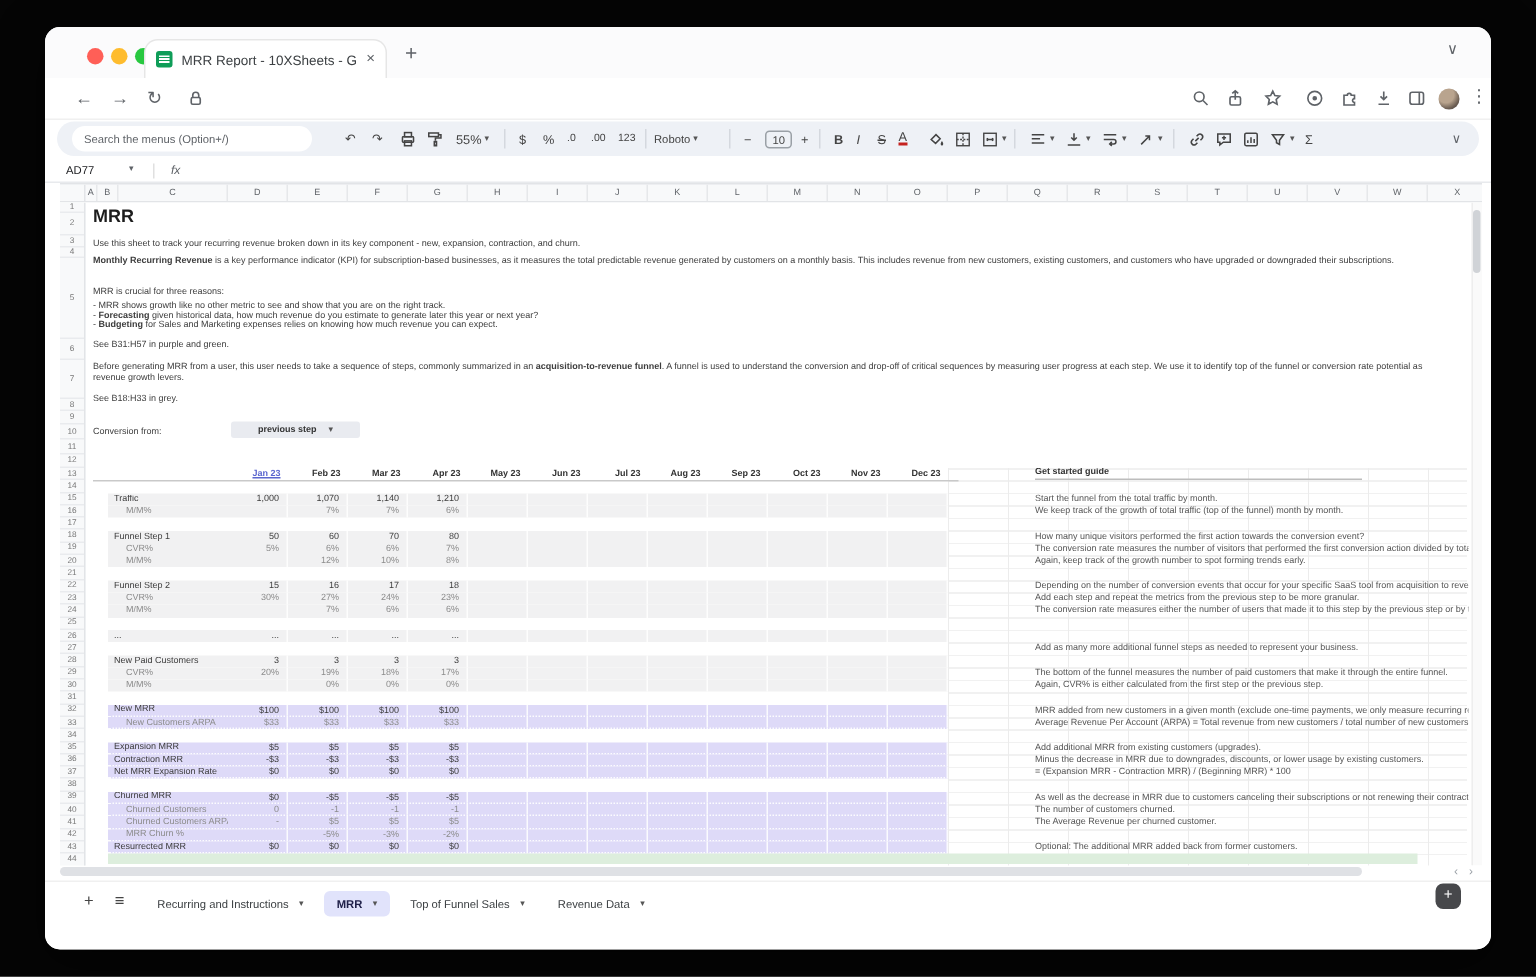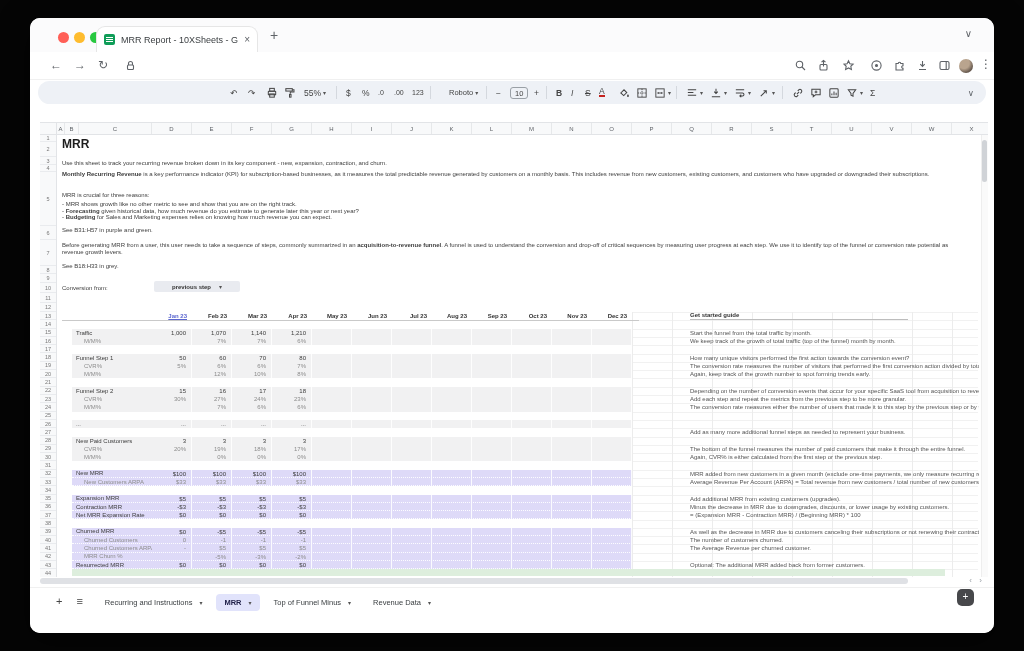--- a/index.html
+++ b/index.html
@@ -151,20 +151,23 @@
       <svg width="13" height="13" viewBox="0 0 13 13" fill="none" stroke="#5f6368" stroke-width="1.1">
             <rect x="2" y="2.5" width="9" height="8" rx="1.5"></rect>
             <line x1="8.2" y1="2.5" x2="8.2" y2="10.5"></line>
           </svg>
     </span>
     <span class="avatar" style="left:929px;top:7px"></span>
     <span class="nbtn" style="left:950px;top:5px">⋮</span>
   </div>
 
   <div class="toolbar">
+    <div class="searchpill">
+      <span>Search the menus (Option+/)</span>
+    </div>
     <span class="ticon" style="left:192px">↶</span>
     <span class="ticon" style="left:210px">↷</span>
     <span class="ticon" style="left:228px">
       <svg width="12" height="12" viewBox="0 0 13 13" fill="none" stroke="#444" stroke-width="1.1">
             <rect x="2.5" y="4.5" width="8" height="4" rx=".5"></rect>
             <rect x="4" y="1.5" width="5" height="3"></rect>
             <rect x="4" y="7.5" width="5" height="3.5"></rect>
           </svg>
     </span>
     <span class="ticon" style="left:246px">
@@ -178,21 +181,21 @@
       <span>55%</span>
           <span class="caret">▾</span>
     </span>
     <span class="tsep" style="left:298px"></span>
     <span class="ticon" style="left:308px">$</span>
     <span class="ticon" style="left:324px">%</span>
     <span class="ticon" style="left:340px;font-size:7px">.0</span>
     <span class="ticon" style="left:356px;font-size:7px">.00</span>
     <span class="ticon" style="left:374px;font-size:7px">123</span>
     <span class="tsep" style="left:392px"></span>
-    <span class="ticon" style="left:411px;font-size:7.5px">
+    <span class="ticon" style="left:398px;font-size:7.5px">
       <span>Roboto</span>
           <span class="caret">▾</span>
     </span>
     <span class="tsep" style="left:448px"></span>
     <span class="ticon" style="left:458px">−</span>
     <span class="ticon" style="left:472px">
           <span class="fsize">10</span>
         </span>
     <span class="ticon" style="left:496px">+</span>
     <span class="tsep" style="left:508px"></span>
@@ -265,20 +268,26 @@
     <span class="ticon" style="left:808px">
       <svg width="12" height="12" viewBox="0 0 13 13" fill="none" stroke="#444" stroke-width="1.1">
             <path d="M2.5 3h8L7.6 7v3l-2.2-1.2V7z"></path>
           </svg>
       <span class="caret">▾</span>
     </span>
     <span class="ticon" style="left:832px">Σ</span>
     <span class="ticon" style="right:12px;left:auto;color:#5f6368">∨</span>
   </div>
 
+  <div class="formulabar">
+    <span class="cellref">AD77</span>
+    <span class="cellref" style="left:56px;font-size:6px;color:#5f6368">▾</span>
+    <span class="fbar-sep"></span>
+    <span class="fx">fx</span>
+  </div>
 
   <div class="colheaders">
     <div class="corner"></div>
     <div id="cols" style="display:flex">
           <div class="ch" style="width: 8px;">A</div>
           <div class="ch" style="width: 14px;">B</div>
           <div class="ch" style="width: 73px;">C</div>
           <div class="ch" style="width: 40px;">D</div>
           <div class="ch" style="width: 40px;">E</div>
           <div class="ch" style="width: 40px;">F</div>
@@ -778,21 +787,21 @@
     <div id="sheettabs" style="display:flex;gap:6px">
           <div class="stab">
             <span>Recurring and Instructions</span>
             <span class="caret">▾</span>
           </div>
           <div class="stab active">
             <span>MRR</span>
             <span class="caret">▾</span>
           </div>
           <div class="stab">
-            <span>Top of Funnel Minus</span>
+            <span>Top of Funnel Sales</span>
             <span class="caret">▾</span>
           </div>
           <div class="stab">
             <span>Revenue Data</span>
             <span class="caret">▾</span>
           </div>
         </div>
   </div>
   <div class="darkbtn">+</div>
 

